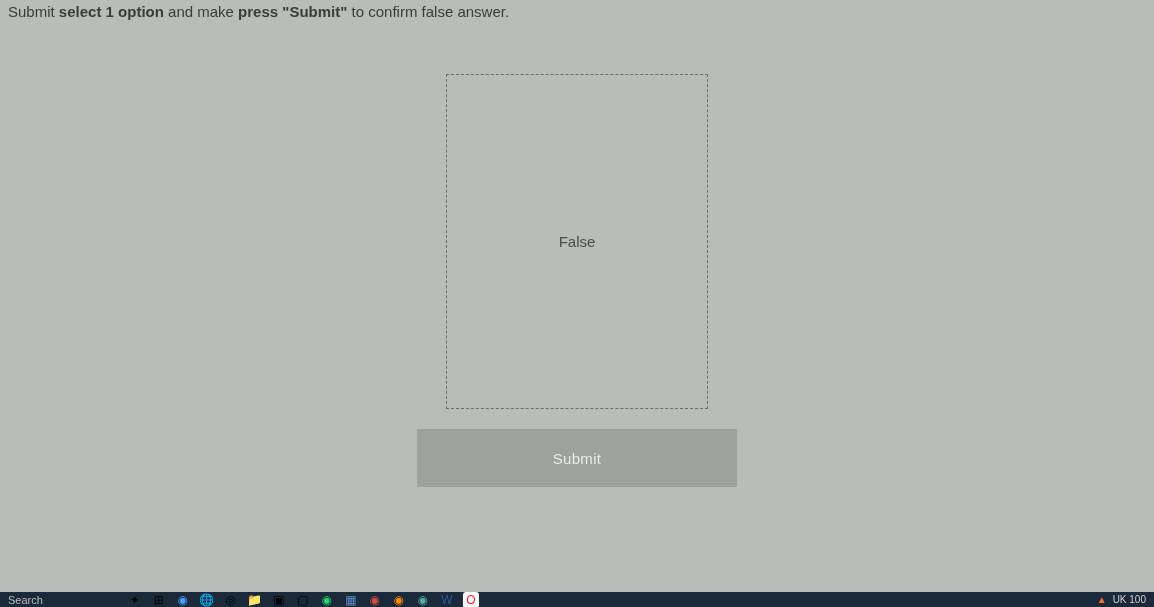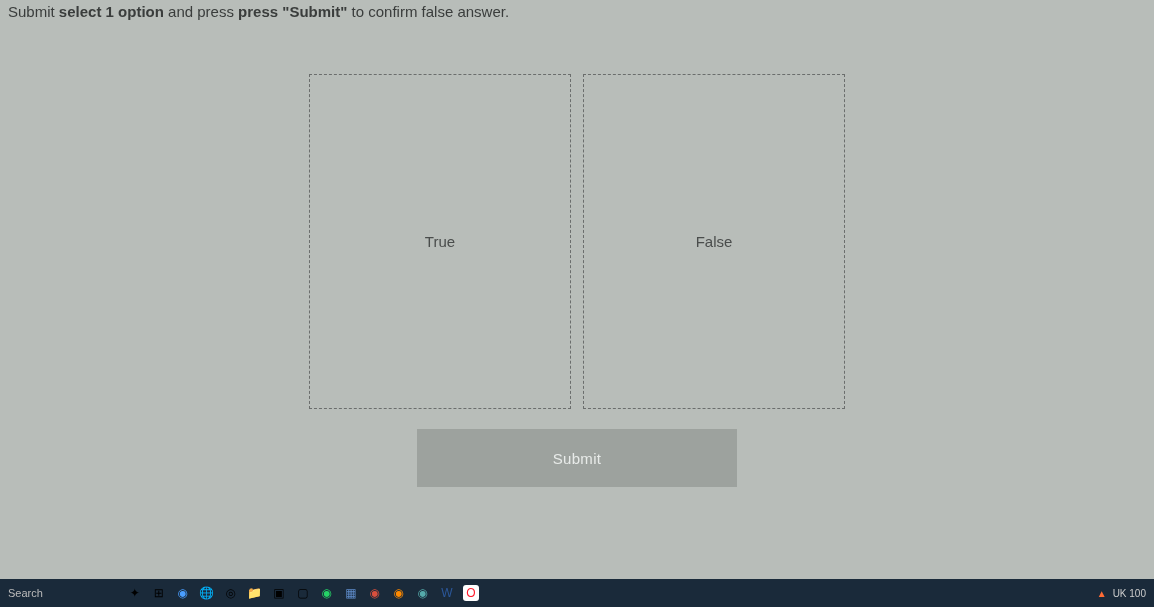--- a/index.html
+++ b/index.html
@@ -76,21 +76,21 @@
       display: flex;
       align-items: center;
       justify-content: center;
       letter-spacing: 0.3px;
     }
     .taskbar {
       position: absolute;
       bottom: 0;
       left: 0;
       right: 0;
-      height: 28px;
+      height: 15px;
       background: #1a2a3a;
       display: flex;
       align-items: center;
       justify-content: space-between;
       padding: 0 8px;
     }
     .taskbar-left {
       display: flex;
       align-items: center;
       gap: 14px;
@@ -119,27 +119,24 @@
       gap: 6px;
       color: #ccc;
       font-size: 10px;
     }
   </style>
 </head>
 <body>
 
 <div class="content">
   <div class="instruction">
-    <span>Submit </span><span class="bold">select 1 option</span><span> and press </span><span class="bold">press "Submit"</span><span> to confirm false answer.</span>
+    <span>Submit </span><span class="bold">select 1 option</span><span> and make </span><span class="bold">press "Submit"</span><span> to confirm false answer.</span>
   </div>
 
   <div class="options-container">
-    <div class="option-box">
-      <span>True</span>
-    </div>
     <div class="option-box">
       <span>False</span>
     </div>
   </div>
 
   <div class="submit-container">
     <button class="submit-button">
       <span>Submit</span>
     </button>
   </div>

